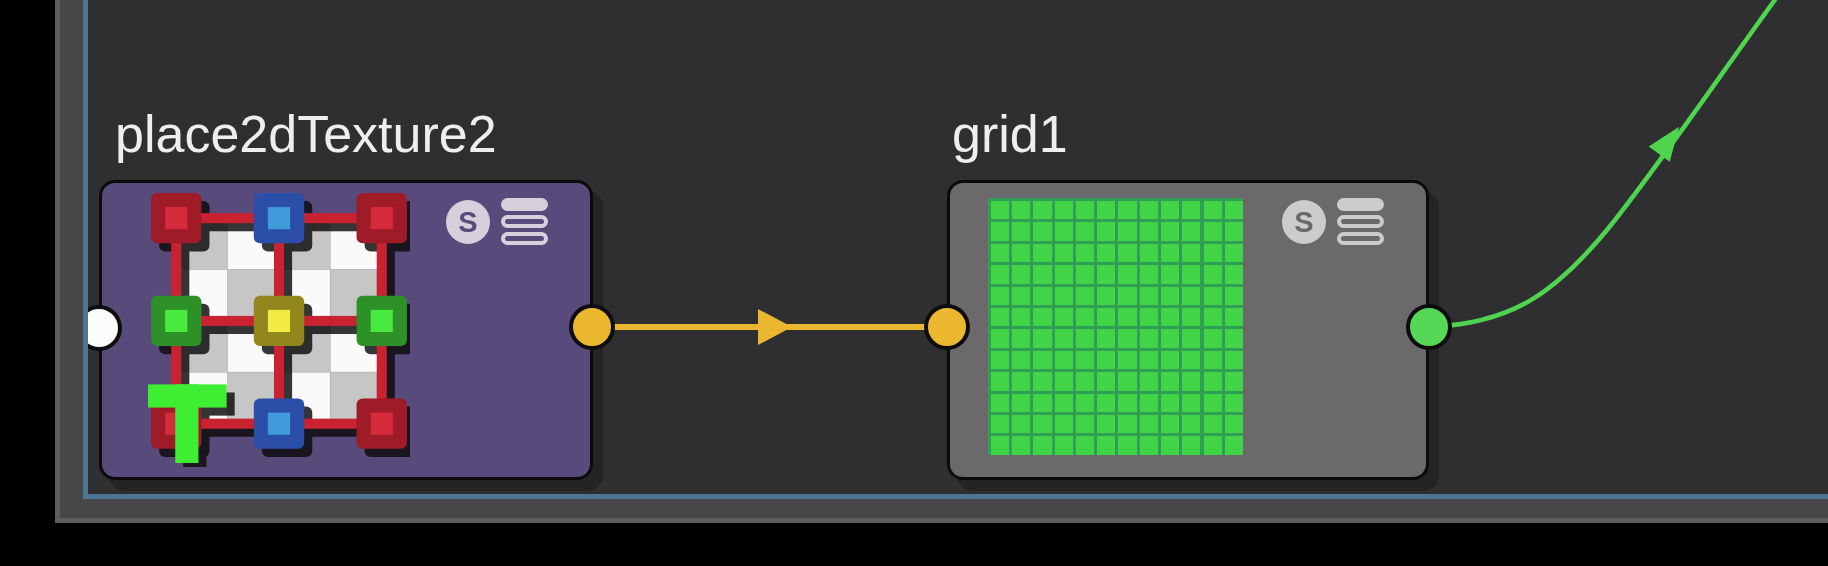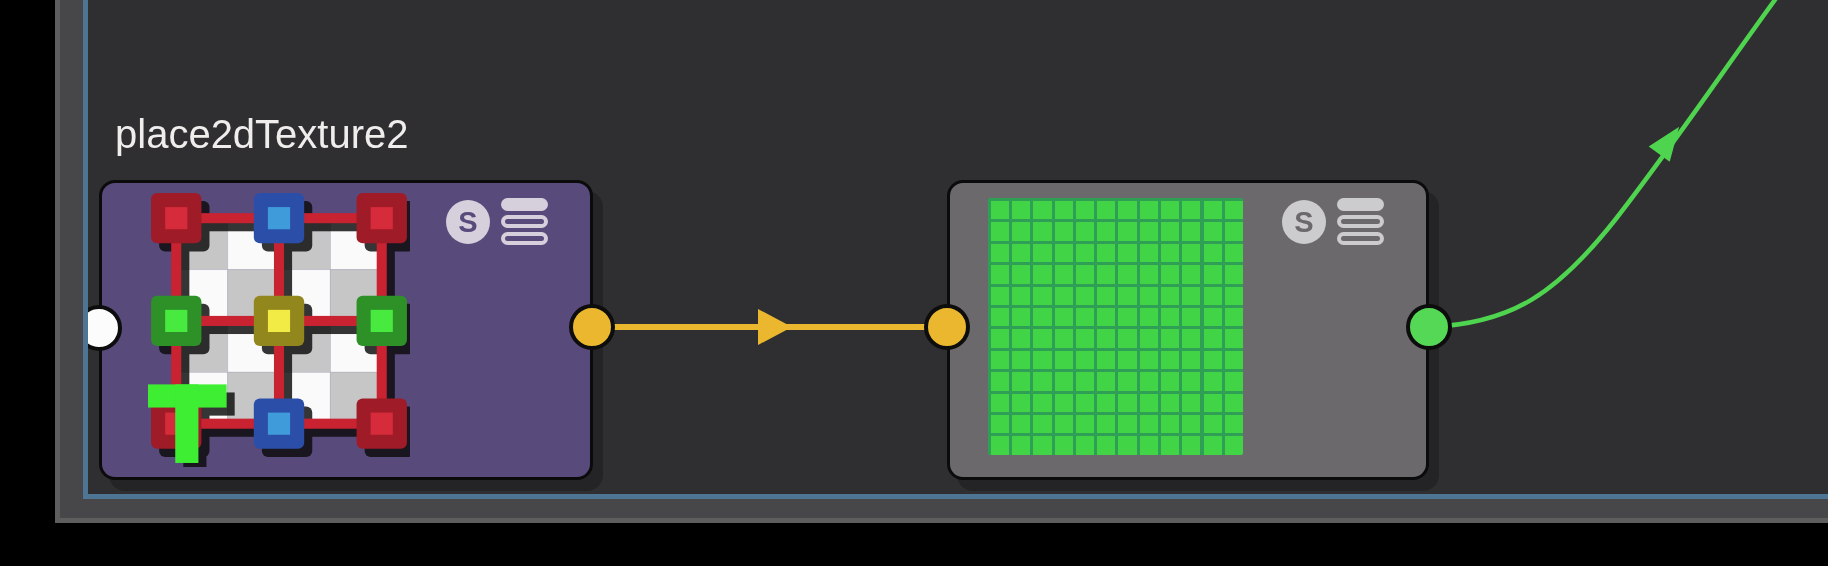--- a/index.html
+++ b/index.html
@@ -18,21 +18,21 @@
   }
   
   .node{
     position:absolute;box-sizing:border-box;
     border:3px solid #0b0b0b;border-radius:16px;
     box-shadow:10px 11px 0 rgba(0,0,0,0.22);
   }
   .node-place2d{left:11px;top:180px;width:494px;height:300px;background:#594a7c;}
   .node-grid{left:859px;top:180px;width:482px;height:300px;background:#6b696c;}
   .node-title{
-    position:absolute;font-size:40px;line-height:48px;color:#f0eeec;
+    position:absolute;font-size:52px;line-height:48px;color:#f0eeec;
     white-space:nowrap;letter-spacing:0px;
   }
   .title-place2d{left:27px;top:110px;}
   .title-grid{left:864px;top:110px;}
   
   .badges{position:absolute;top:15px;right:42px;display:flex;gap:11px;align-items:flex-start;}
   .swatch{
     width:44px;height:44px;border-radius:50%;margin-top:2px;
     display:flex;align-items:center;justify-content:center;
     font-size:29px;font-weight:700;
@@ -61,20 +61,21 @@
 </head>
 <body>
 
 <div class="frame-outer-line"></div>
 <div class="frame-strip"></div>
 <div class="frame-focus"></div>
 
 <div class="canvas">
 
   <div class="node-title title-place2d">place2dTexture2</div>
+  <div class="node-title title-grid">grid1</div>
 
   <div class="node node-place2d">
     <svg class="p2d-icon" width="262" height="274" viewBox="0 0 260 272">
       <defs>
         <pattern id="chk" x="28" y="25" width="102" height="102" patternUnits="userSpaceOnUse">
           <rect width="51" height="51" fill="#c6c6c6"></rect>
           <rect x="51" width="51" height="51" fill="#fafafa"></rect>
           <rect y="51" width="51" height="51" fill="#fafafa"></rect>
           <rect x="51" y="51" width="51" height="51" fill="#c6c6c6"></rect>
         </pattern>

